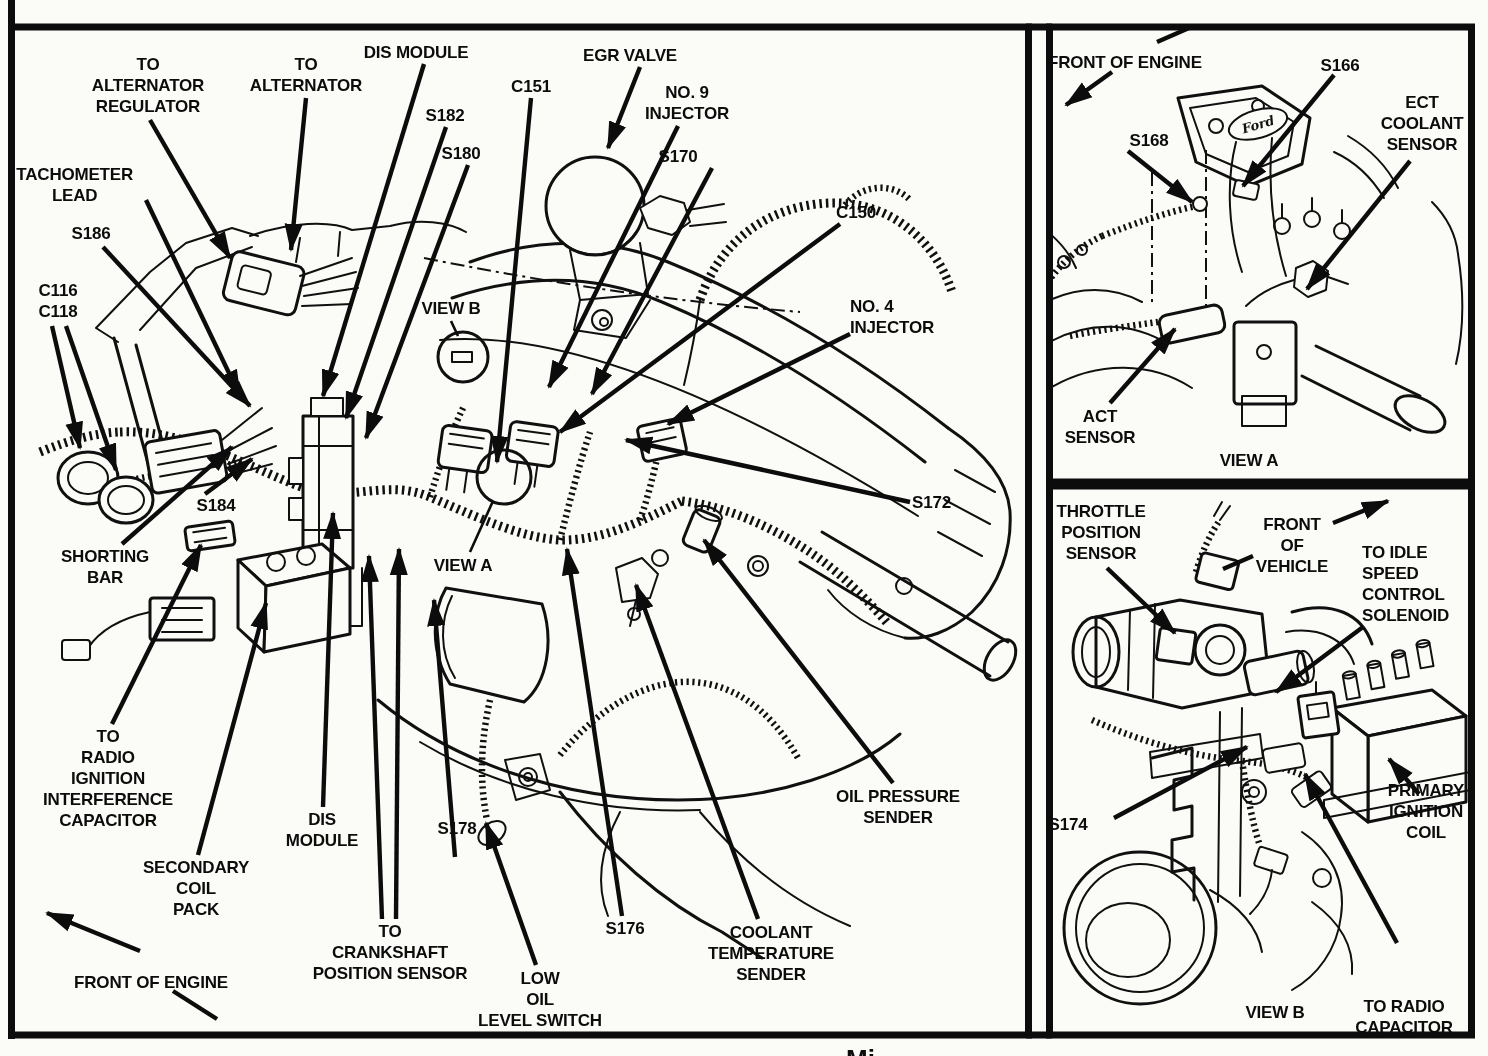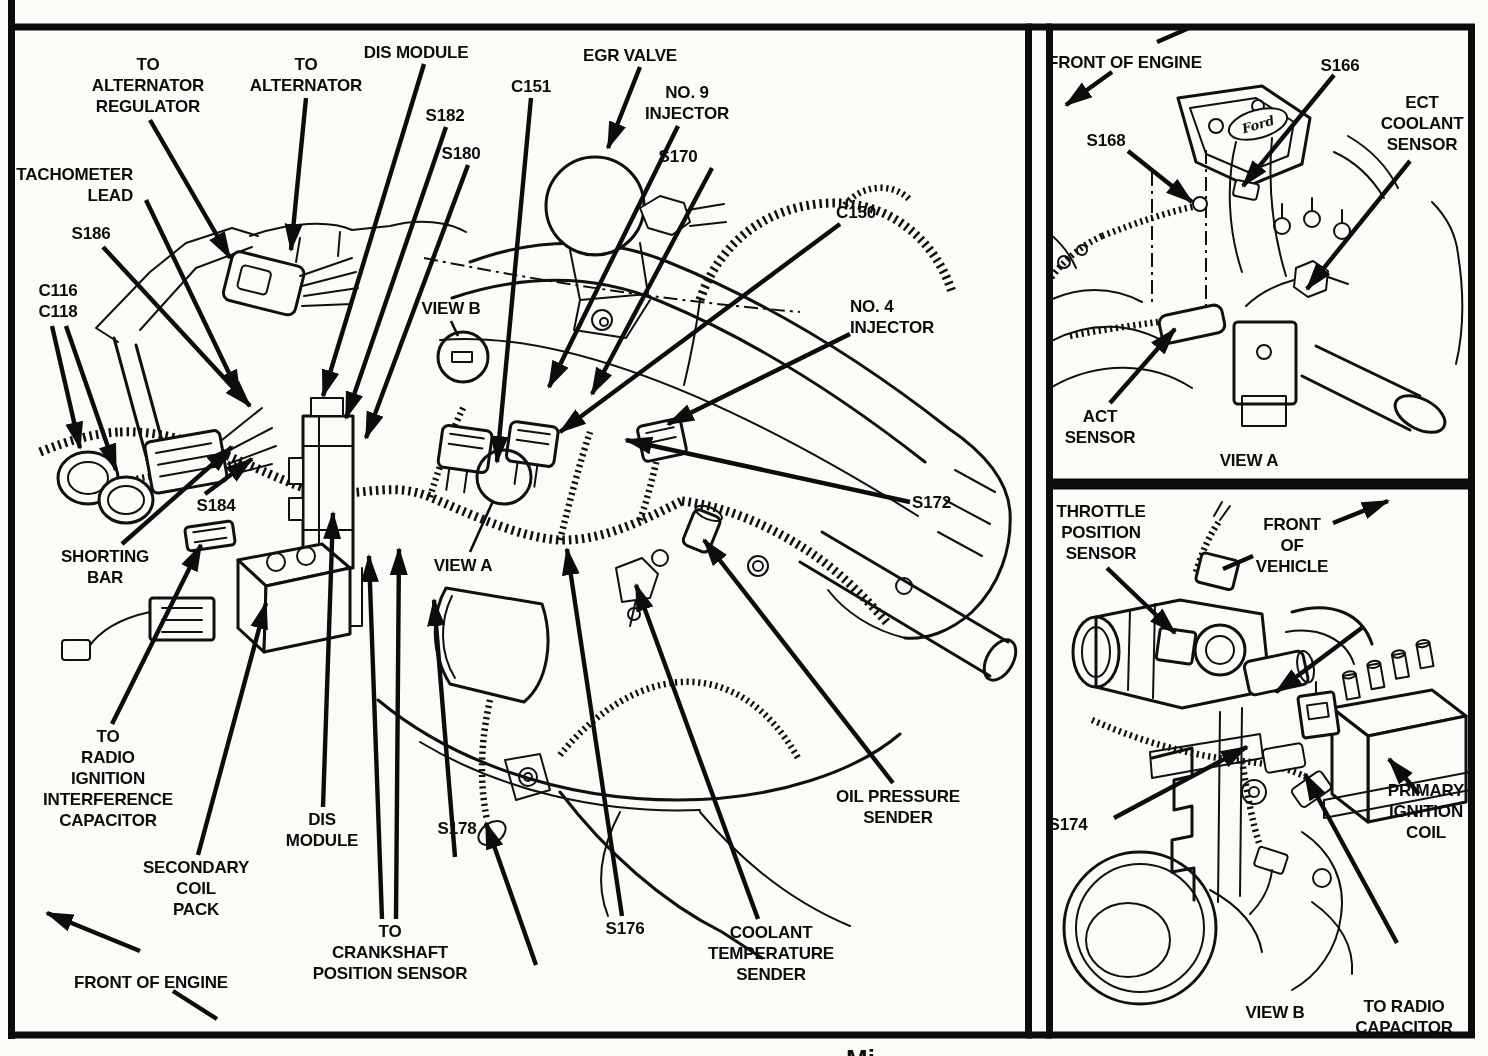--- a/index.html
+++ b/index.html
@@ -2,21 +2,21 @@
 <html><head>
 <meta charset="utf-8">
 <style>
   html,body{margin:0;padding:0;background:#fbfbf8;}
   #stage{position:relative;width:1488px;height:1056px;background:#fbfbf8;overflow:hidden;
          font-family:"Liberation Sans",sans-serif;}
   #art{position:absolute;left:0;top:0;width:1488px;height:1056px;}
   .lbl{position:absolute;font:700 17px/21px "Liberation Sans",sans-serif;letter-spacing:-0.2px;
        color:#0c0c0c;white-space:pre-line;text-align:center;transform:translateX(-50%);}
   .la-left{transform:none;text-align:left;}
-  .la-right{transform:translateX(-100%);text-align:right;}
+  .la-right{transform:translateX(-100%);text-align:center;}
   .cap{position:absolute;font:700 26px "Liberation Sans",sans-serif;color:#0c0c0c;}
   
   .o2{fill:none;stroke:#101010;stroke-width:2;stroke-linecap:round;stroke-linejoin:round;}
   .o3{fill:none;stroke:#101010;stroke-width:3;stroke-linecap:round;stroke-linejoin:round;}
   .pf{fill:#fbfbf8;}
   .rib{fill:none;stroke:#101010;stroke-width:9;stroke-dasharray:2.5 4;}
   .rib-s{fill:none;stroke:#101010;stroke-width:6.5;stroke-dasharray:2.2 3.6;}
   .dd{fill:none;stroke:#101010;stroke-width:2;stroke-dasharray:14 5 3 5;}
   .lead{fill:none;stroke:#0c0c0c;stroke-width:4.4;}
   .leadp{fill:none;stroke:#0c0c0c;stroke-width:4.4;}
@@ -391,38 +391,45 @@
 COIL
 PACK</div>
   <div class="lbl" style="left:457px;top:818px">S178</div>
   <div class="lbl" style="left:390px;top:921px">TO
 CRANKSHAFT
 POSITION SENSOR</div>
   <div class="lbl" style="left:625px;top:918px">S176</div>
   <div class="lbl" style="left:771px;top:922px">COOLANT
 TEMPERATURE
 SENDER</div>
+  <div class="lbl" style="left:540px;top:968px">LOW
+OIL
+LEVEL SWITCH</div>
   <div class="lbl" style="left:151px;top:972px">FRONT OF ENGINE</div>
 
   <div class="lbl la-left" style="left:1048px;top:52px">FRONT OF ENGINE</div>
   <div class="lbl" style="left:1340px;top:55px">S166</div>
-  <div class="lbl" style="left:1106px;top:130px">S168</div>
+  <div class="lbl" style="left:1149px;top:130px">S168</div>
   <div class="lbl" style="left:1422px;top:92px">ECT
 COOLANT
 SENSOR</div>
   <div class="lbl" style="left:1100px;top:406px">ACT
 SENSOR</div>
   <div class="lbl" style="left:1249px;top:450px">VIEW A</div>
 
   <div class="lbl" style="left:1101px;top:501px">THROTTLE
 POSITION
 SENSOR</div>
   <div class="lbl" style="left:1292px;top:514px">FRONT
 OF
 VEHICLE</div>
+  <div class="lbl la-left" style="left:1362px;top:542px">TO IDLE
+SPEED
+CONTROL
+SOLENOID</div>
   <div class="lbl" style="left:1068px;top:814px">S174</div>
   <div class="lbl" style="left:1426px;top:780px">PRIMARY
 IGNITION
 COIL</div>
   <div class="lbl" style="left:1404px;top:996px">TO RADIO
 CAPACITOR</div>
   <div class="lbl" style="left:1275px;top:1002px">VIEW B</div>
 
   <div class="cap" style="left:846px;top:1044px">Mi</div>
 </div>

